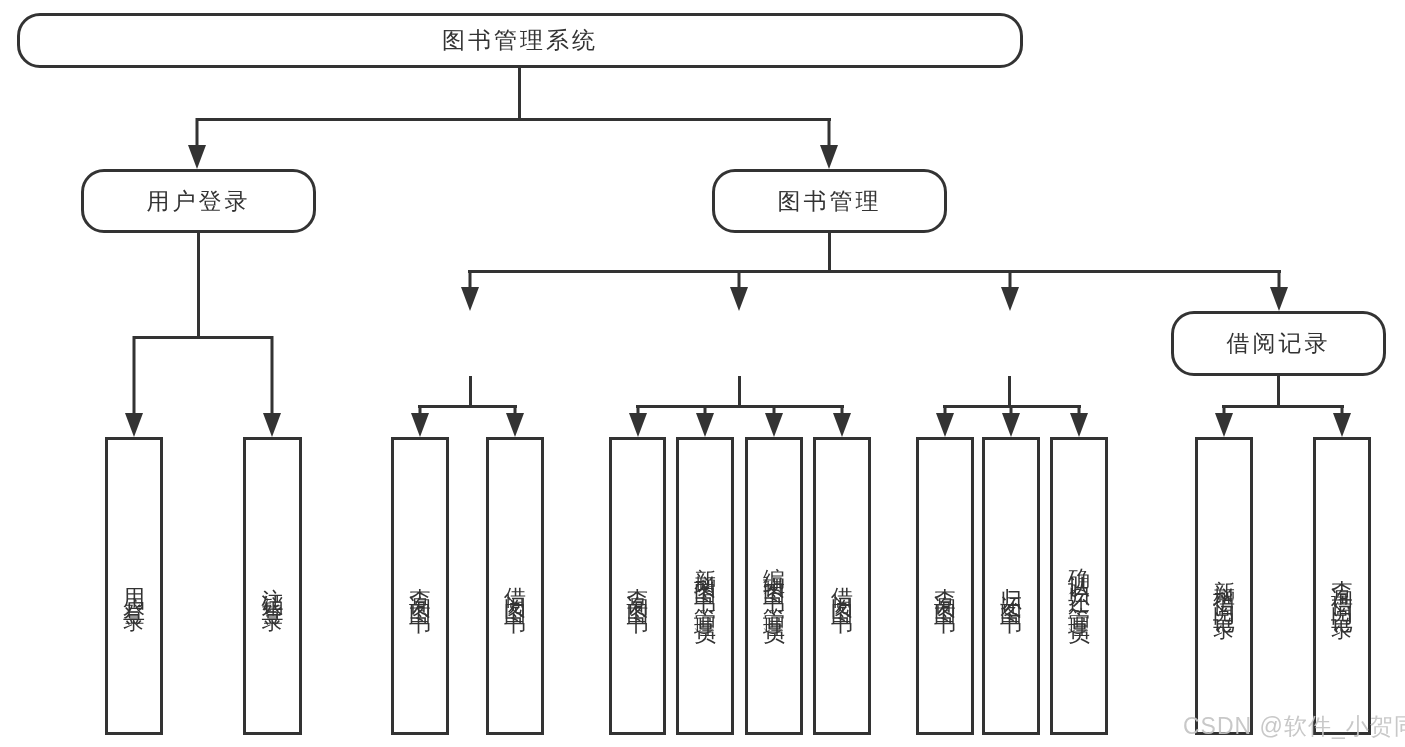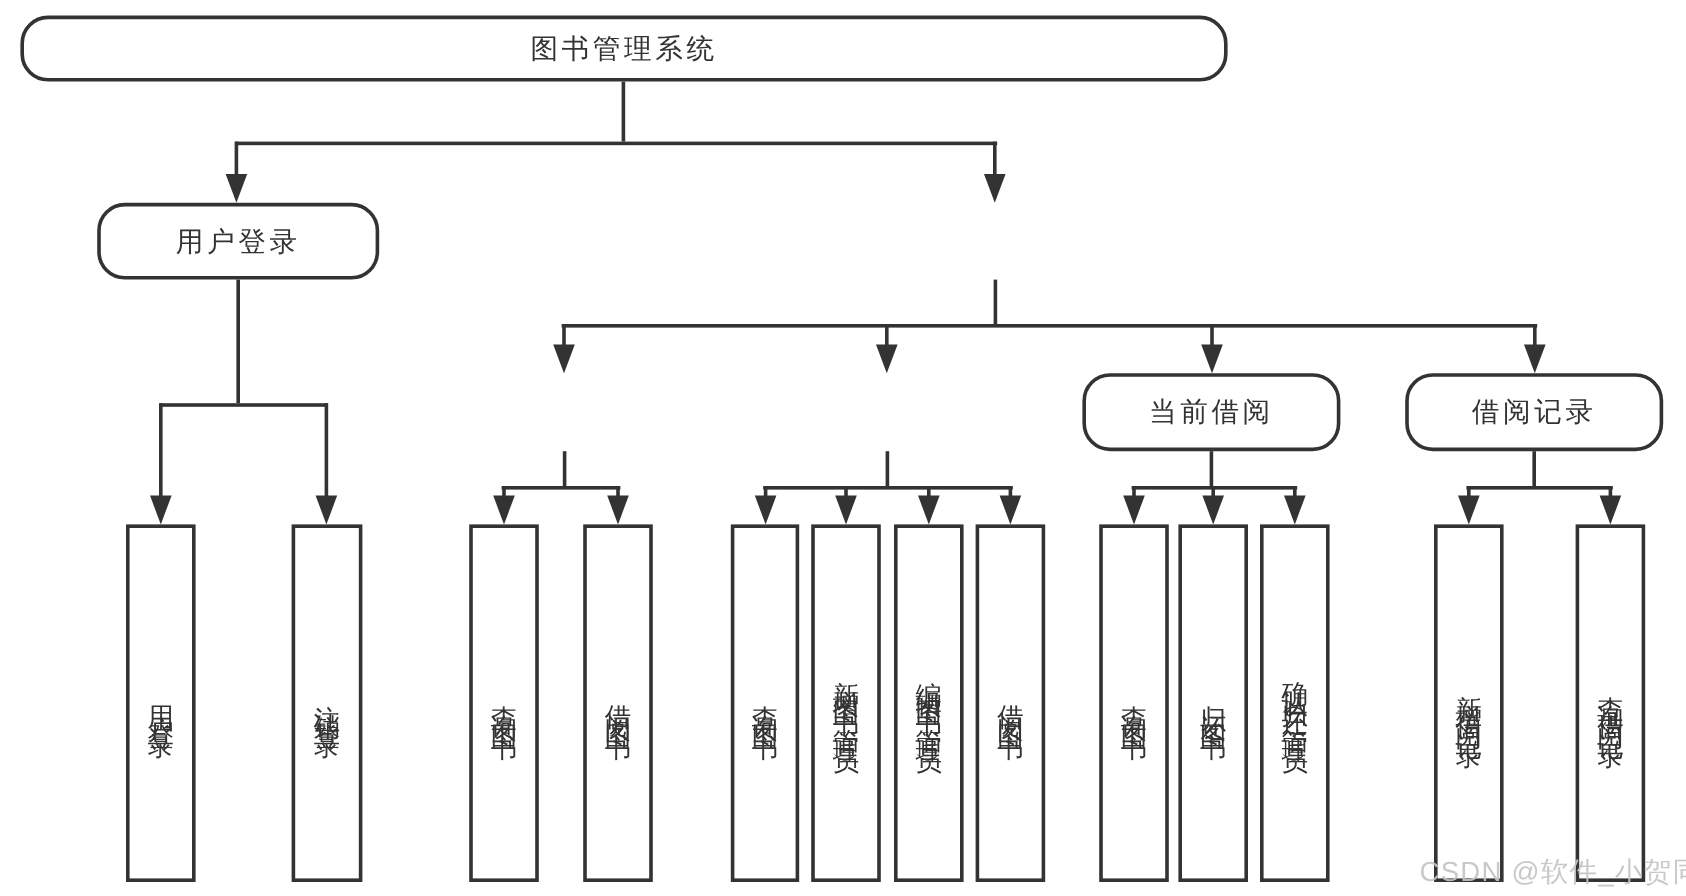--- a/index.html
+++ b/index.html
@@ -90,34 +90,34 @@
 <div class="stage">
 
   <div class="box hbox" style="left:17px;top:13px;width:1006px;height:55px">图书管理系统</div>
 
   <div class="vline" style="left:518px;top:68px;height:50px"></div>
   <div class="hline" style="left:196px;top:118px;width:635px"></div>
   <div class="arrow" style="left:188px;top:118px;height:51px"></div>
   <div class="arrow" style="left:820px;top:118px;height:51px"></div>
 
   <div class="box hbox" style="left:81px;top:169px;width:235px;height:64px">用户登录</div>
+  <div class="box hbox" style="left:712px;top:169px;width:235px;height:64px">图书管理</div>
 
   <div class="vline" style="left:197px;top:233px;height:103px"></div>
   <div class="hline" style="left:133px;top:336px;width:140px"></div>
   <div class="arrow" style="left:125px;top:336px;height:101px"></div>
   <div class="arrow" style="left:263px;top:336px;height:101px"></div>
 
   <div class="vline" style="left:828px;top:233px;height:37px"></div>
   <div class="hline" style="left:468px;top:270px;width:813px"></div>
   <div class="arrow" style="left:461px;top:270px;height:41px"></div>
   <div class="arrow" style="left:730px;top:270px;height:41px"></div>
   <div class="arrow" style="left:1001px;top:270px;height:41px"></div>
   <div class="arrow" style="left:1270px;top:270px;height:41px"></div>
 
-  <div class="box hbox" style="left:902px;top:311px;width:215px;height:65px">当前借阅</div>
   <div class="box hbox" style="left:1171px;top:311px;width:215px;height:65px">借阅记录</div>
 
   <div class="vline" style="left:469px;top:376px;height:29px"></div>
   <div class="hline" style="left:418px;top:405px;width:99px"></div>
   <div class="arrow" style="left:411px;top:405px;height:32px"></div>
   <div class="arrow" style="left:506px;top:405px;height:32px"></div>
 
   <div class="vline" style="left:738px;top:376px;height:29px"></div>
   <div class="hline" style="left:636px;top:405px;width:208px"></div>
   <div class="arrow" style="left:629px;top:405px;height:32px"></div>

